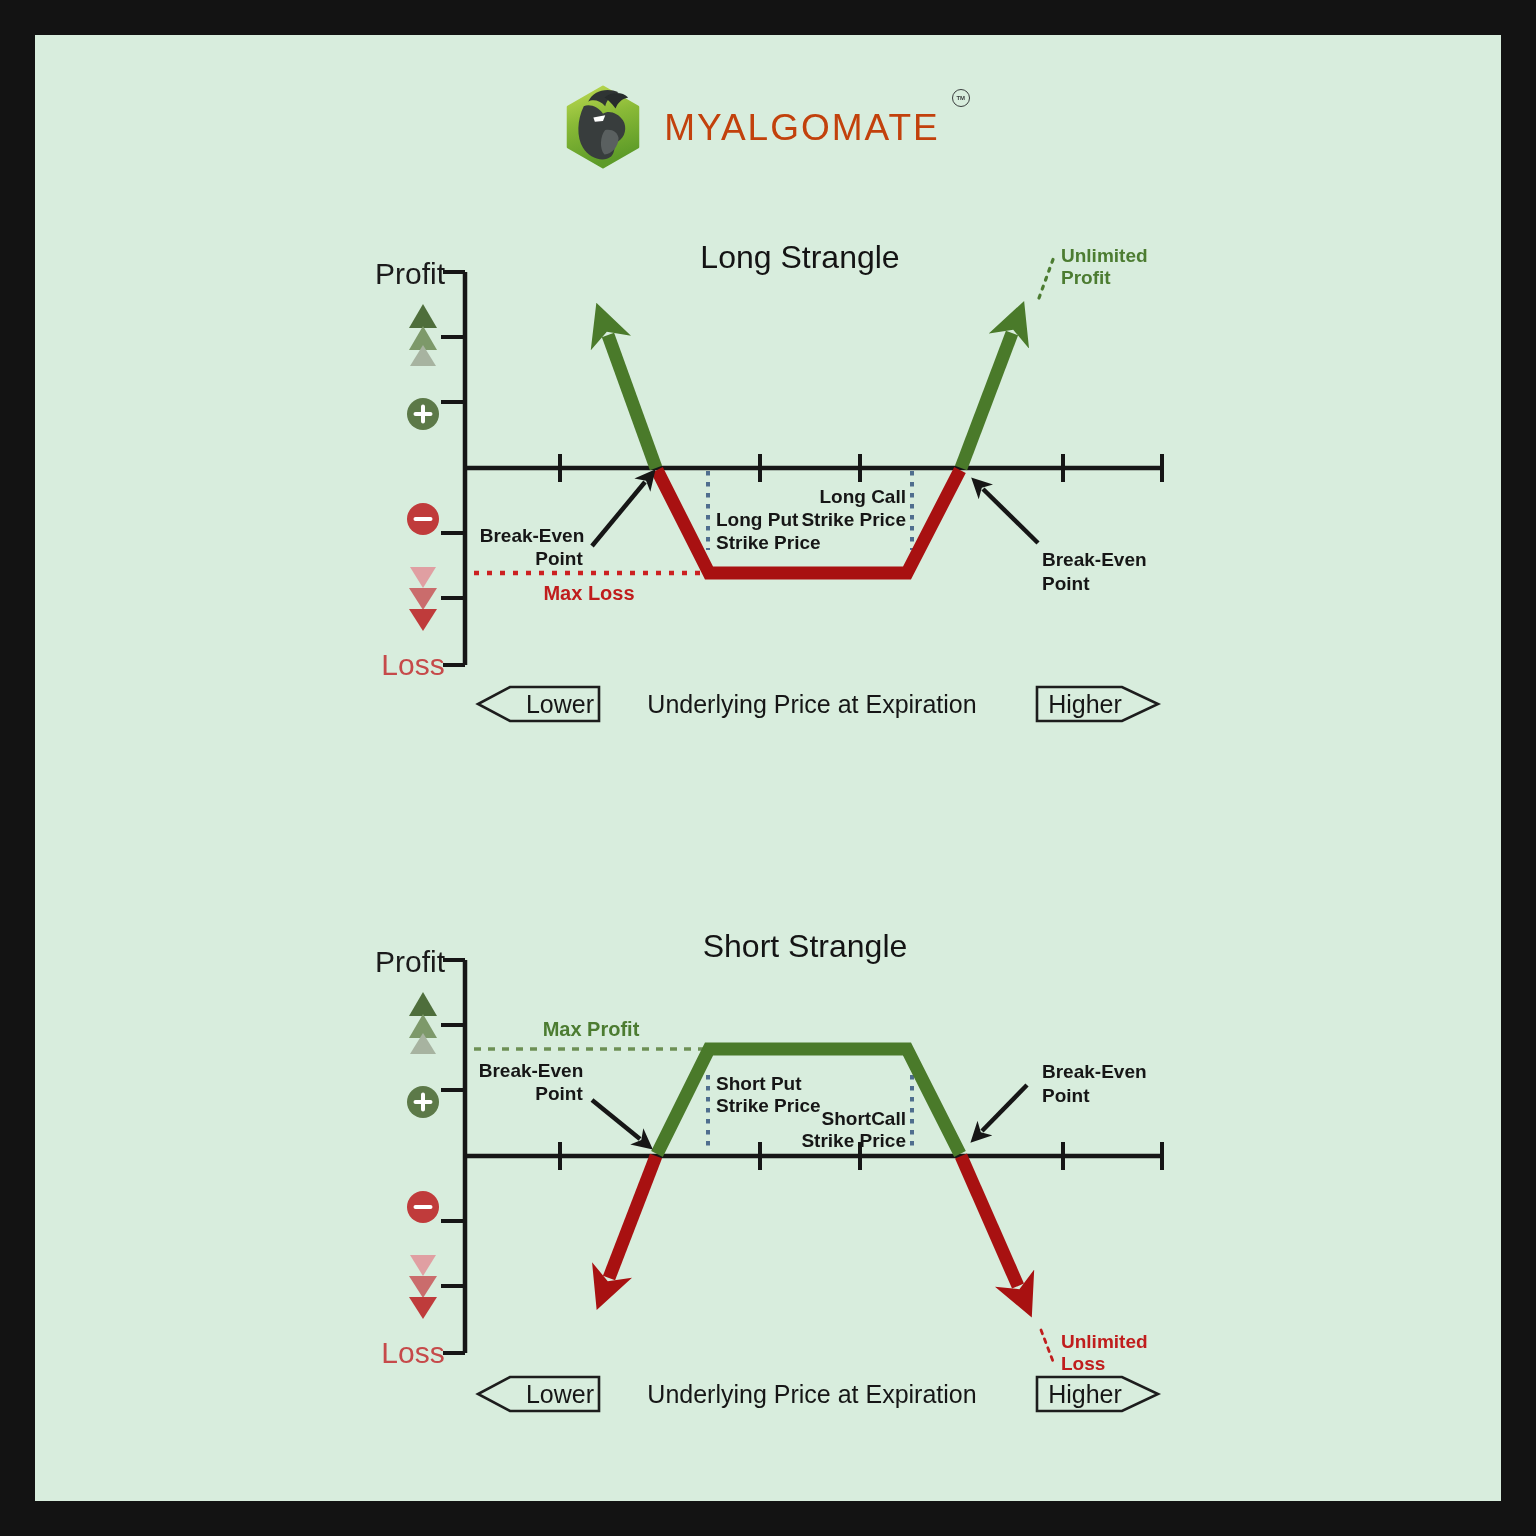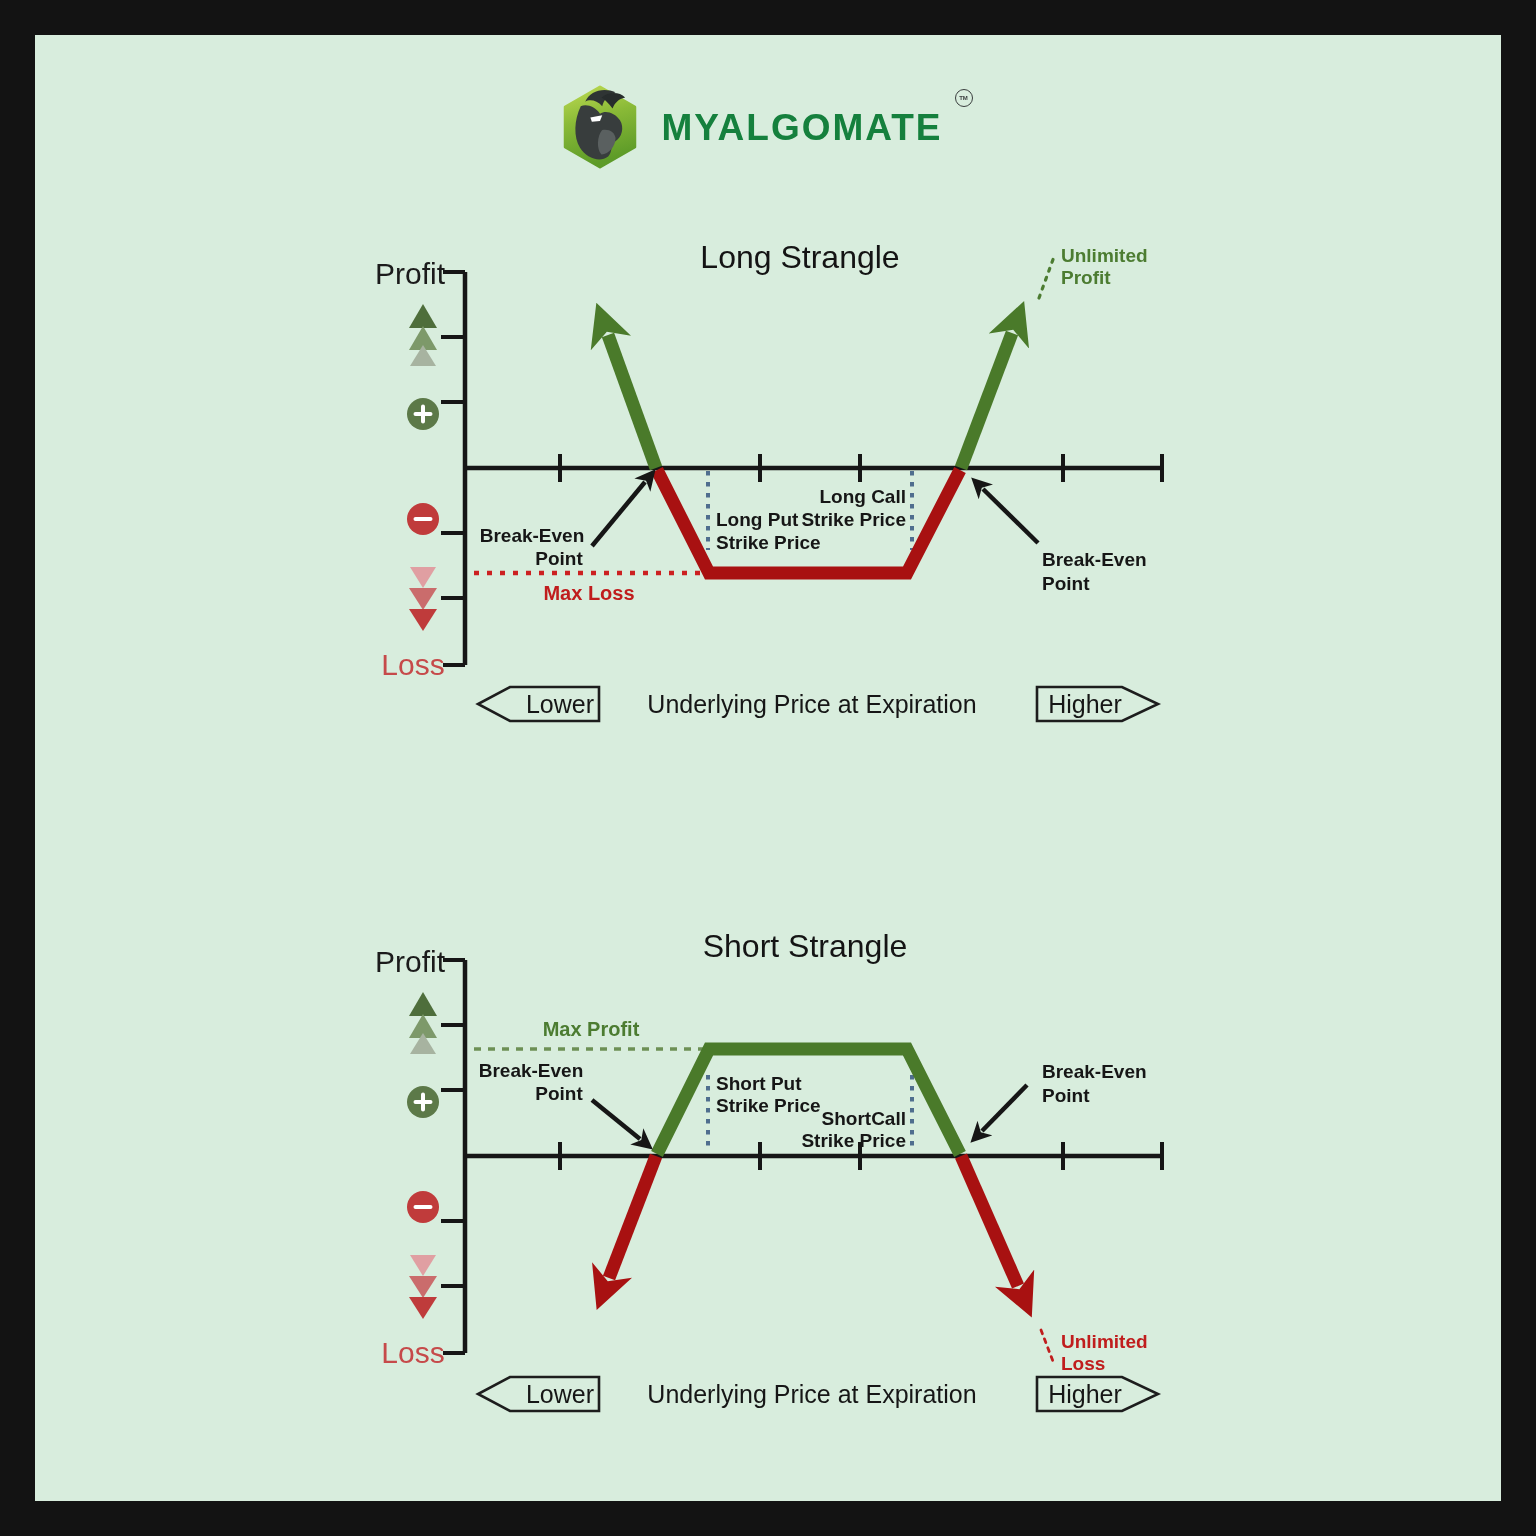--- a/index.html
+++ b/index.html
@@ -12,21 +12,21 @@
   .canvas{
     position:absolute;left:35px;top:35px;width:1466px;height:1466px;
     background:#d8eddd;
   }
   .header{
     position:absolute;left:0;top:50px;width:100%;
     display:flex;justify-content:center;align-items:center;gap:24px;
   }
   .logo-svg{width:74px;height:84px;display:block;}
   .wordmark{
-    font-size:37px;font-weight:700;letter-spacing:2px;color:#15803d;
+    font-size:37px;font-weight:400;letter-spacing:2px;color:#c2410c;
     line-height:1;
   }
   .tm-badge{
     width:16px;height:16px;border:1.6px solid #3a3e3e;border-radius:50%;
     display:flex;align-items:center;justify-content:center;
     font-size:6px;font-weight:700;color:#3a3e3e;
     align-self:flex-start;margin-top:4px;margin-left:-12px;
   }
   .chart-svg{position:absolute;width:820px;height:500px;}
   #chart-top{left:325px;top:195px;}

